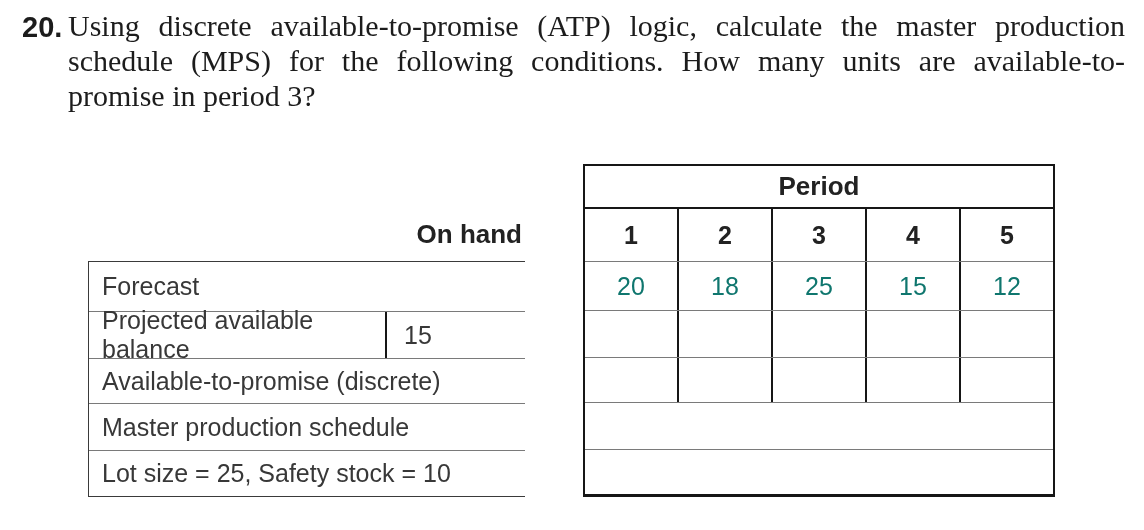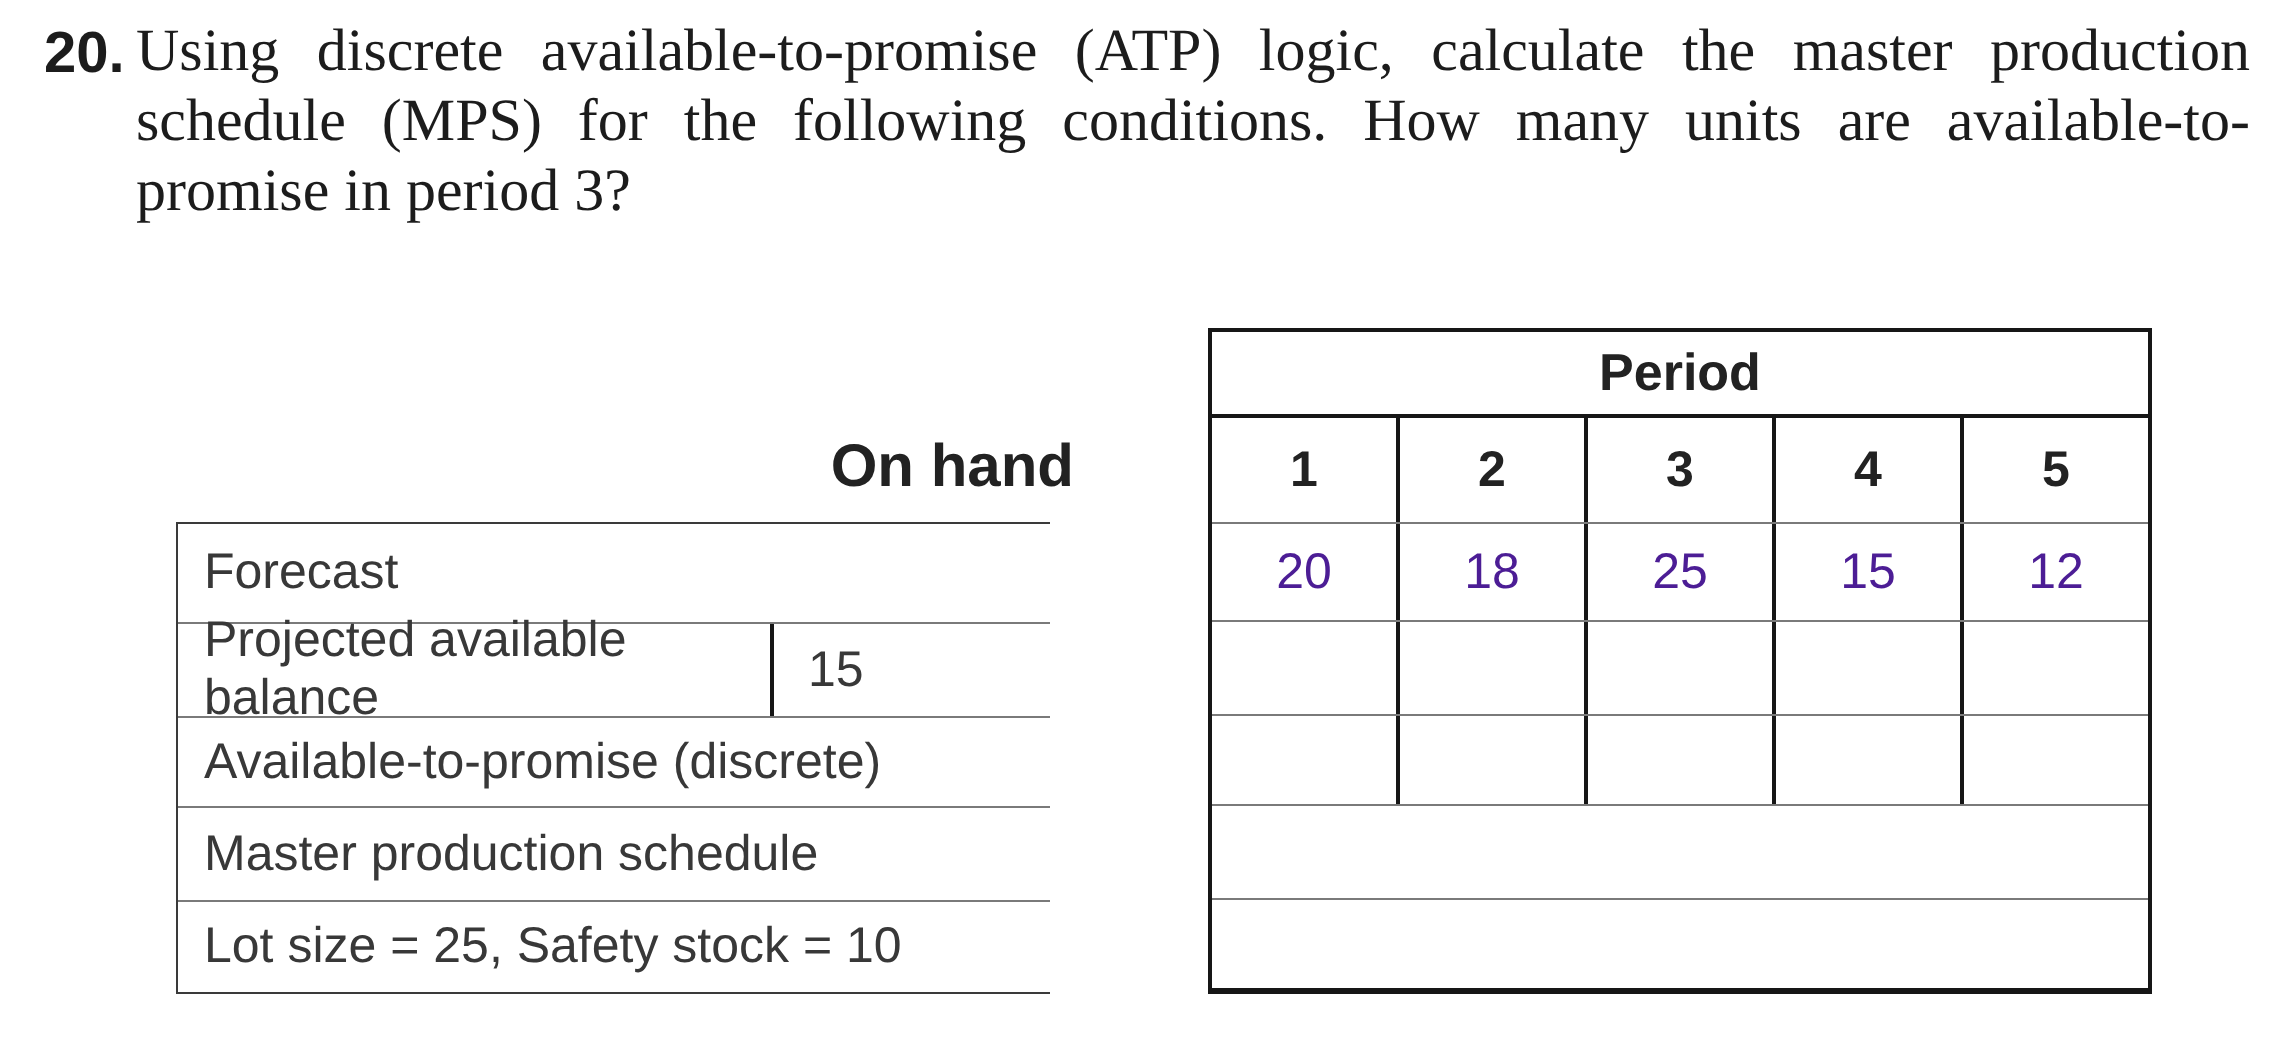--- a/index.html
+++ b/index.html
@@ -41,29 +41,29 @@
     font-size: 30px;
     line-height: 35px;
     color: var(--text_dark);
   }
   .q-line { text-align: justify; }
   .q-line.justify-all { text-align-last: justify; }
 
   
   .on-hand {
     position: absolute;
-    left: 337px;
+    left: 322px;
     top: 207px;
     width: 200px;
     height: 54px;
     display: flex;
     align-items: center;
     justify-content: flex-end;
     font-weight: bold;
-    font-size: 30px;
+    font-size: 26px;
     color: #222;
   }
 
   
   .ltable {
     position: absolute;
     left: 88px;
     top: 261px;
     width: 437px;
     height: 236px;
@@ -91,21 +91,21 @@
     height: 100%;
     display: flex;
     align-items: center;
     border-left: 2px solid var(--border_strong);
     padding-left: 17px;
   }
 
   
   .ptable {
     position: absolute;
-    left: 604px;
+    left: 583px;
     top: 164px;
     width: 472px;
     height: 333px;
     border: 2.5px solid var(--border_strong);
     border-bottom-width: 3px;
     background: #fff;
     display: flex;
     flex-direction: column;
     font-size: 25px;
     color: var(--text_table);
@@ -129,21 +129,21 @@
   .p-row-mps { height: 47px; }
   .p-row-lot { flex: 1; }
   .p-cell {
     flex: 1;
     display: flex;
     align-items: center;
     justify-content: center;
   }
   .p-cell + .p-cell { border-left: 2px solid var(--border_strong); }
   .p-cell.bold { font-weight: bold; color: #222; }
-  .p-cell.num { color: #4c1d95; }
+  .p-cell.num { color: #0f766e; }
   .p-merged { flex: 1; }
 </style>
 </head>
 <body>
 
 <div class="page">
 
   <div class="q-number">20.</div>
   <div class="q-text">
     <div class="q-line justify-all">Using discrete available-to-promise (ATP) logic, calculate the master production</div>

